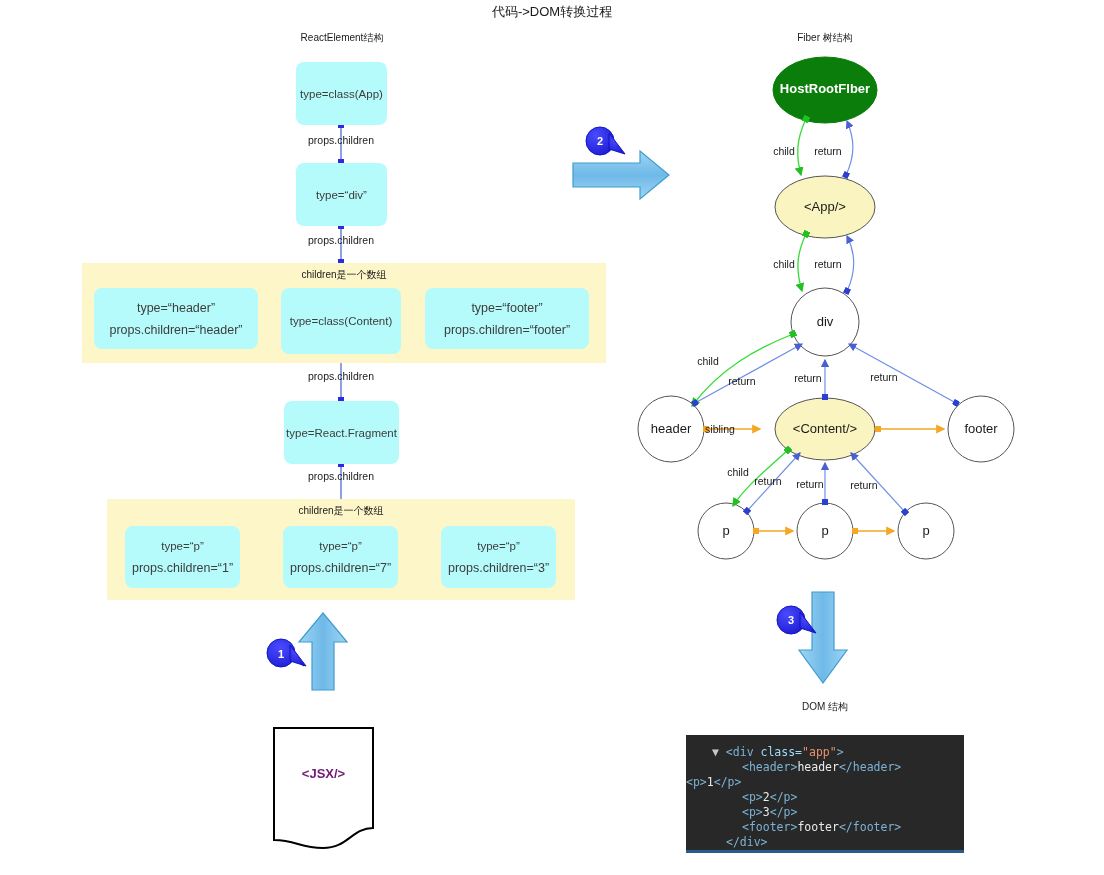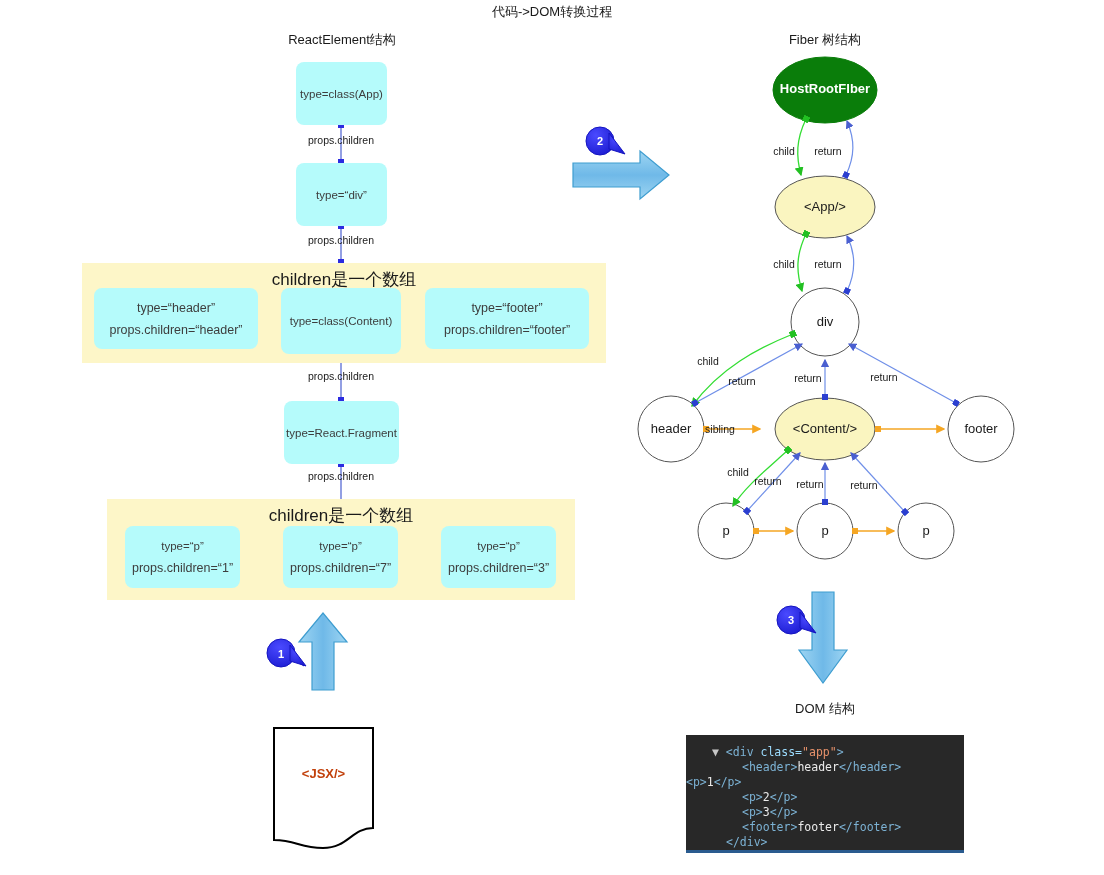--- a/index.html
+++ b/index.html
@@ -17,21 +17,21 @@
   .abs { position: absolute; }
 
   
   #diagram-title {
     top: 3px; left: 0; width: 1104px;
     text-align: center;
     font-size: 13px;
     color: #1a1a1a;
   }
   .col-title {
-    font-size: 13px;
+    font-size: 10px;
     color: #1a1a1a;
     text-align: center;
   }
   #react-col-title { top: 31px; left: 242px; width: 200px; }
   #fiber-col-title { top: 31px; left: 725px; width: 200px; }
   #dom-col-title   { top: 700px; left: 725px; width: 200px; }
 
   
   .el-box {
     background: #b5fbfb;
@@ -50,37 +50,37 @@
 
   
   .group-box {
     background: #fdf6c8;
     box-sizing: border-box;
   }
   .group-label {
     position: absolute;
     top: 5px; left: 0; width: 100%;
     text-align: center;
-    font-size: 17px;
+    font-size: 10px;
     color: #1a1a1a;
   }
 
   
   .conn-label {
     font-size: 10.5px;
     color: #1a1a1a;
     text-align: center;
     white-space: nowrap;
   }
 
   
   #jsx-doc-label {
     font-size: 13px;
     font-weight: bold;
-    color: #c2410c;
+    color: #701a75;
   }
 
   
   #dom-code {
     top: 735px; left: 686px; width: 278px; height: 118px;
     background: #282828;
     border-bottom: 3px solid #2a5b8f;
     box-sizing: border-box;
     font-family: "DejaVu Sans Mono", "Liberation Mono", monospace;
     font-size: 11.5px;

